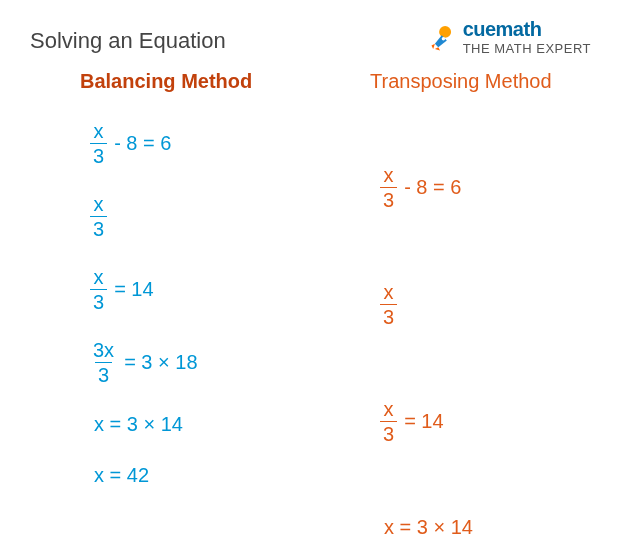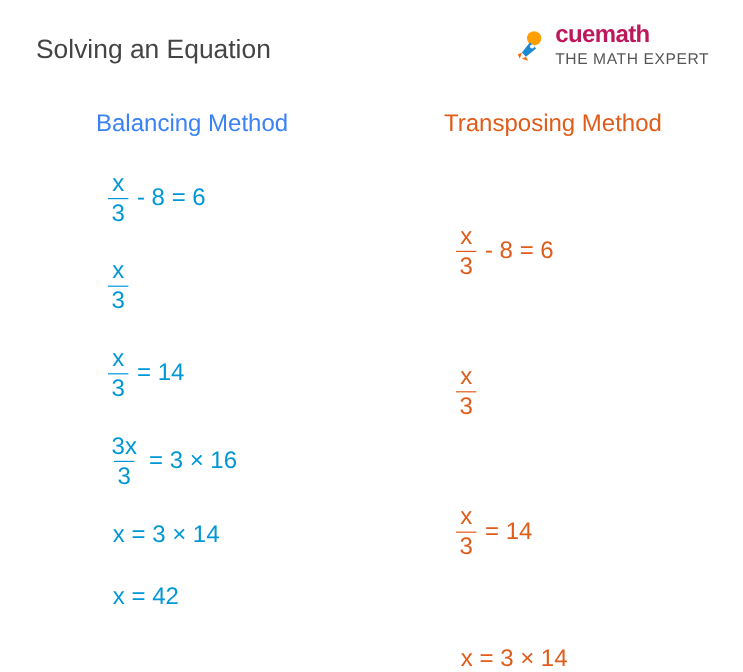--- a/index.html
+++ b/index.html
@@ -12,42 +12,42 @@
       height: 560px;
       background: #fff;
       font-family: Arial, sans-serif;
       position: relative;
       padding: 28px 30px;
     }
     .title {
       font-size: 22px;
       color: #444;
       font-weight: normal;
-      margin-bottom: 38px;
+      margin-bottom: 16px;
     }
     .logo-wrap {
       position: absolute;
       top: 18px;
       right: 28px;
       display: flex;
       align-items: center;
       gap: 6px;
     }
     .logo-rocket {
       width: 34px;
       height: 34px;
     }
     .logo-text {
       display: flex;
       flex-direction: column;
     }
     .logo-brand {
       font-size: 20px;
       font-weight: bold;
-      color: #be185d;
+      color: #0369a1;
       letter-spacing: -0.5px;
     }
     .logo-sub {
       font-size: 13px;
       color: #555;
       letter-spacing: 0.5px;
     }
     .columns {
       display: flex;
       gap: 40px;
@@ -60,21 +60,22 @@
     .col-header {
       font-size: 20px;
       font-weight: normal;
       margin-bottom: 28px;
     }
     .col-left {
       color: #0097d6;
       width: 250px;
     }
     .col-left .col-header {
-      color: #3b82f6;
+      color: #c2410c;
+      font-weight: bold;
     }
     .col-right {
       color: #e05c1b;
       gap: 44px;
     }
     .col-right .col-header {
       color: #e05c1b;
     }
     .step {
       font-size: 20px;
@@ -148,21 +149,21 @@
         <span class="den">3</span>
       </span>
       <span> = 14</span>
     </div>
 
     <div class="step">
       <span class="frac">
         <span class="num">3x</span>
         <span class="den">3</span>
       </span>
-      <span> = 3 × 16</span>
+      <span> = 3 × 18</span>
     </div>
 
     <div class="step plain-step">
       <span>x = 3 × 14</span>
     </div>
 
     <div class="step plain-step">
       <span>x = 42</span>
     </div>
   </div>

